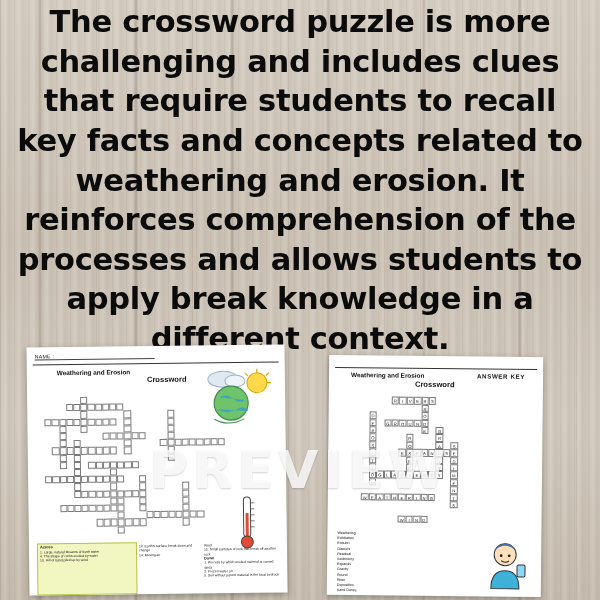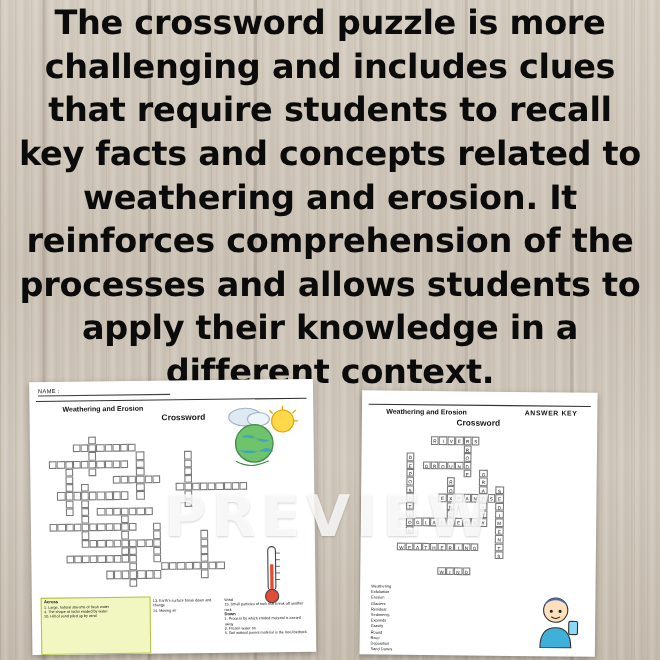--- a/index.html
+++ b/index.html
@@ -172,21 +172,21 @@
     letter-spacing: 5px;
     color: rgba(255,255,255,0.82);
     text-shadow: 0 1px 2px rgba(0,0,0,0.18);
   }
 </style>
 </head>
 <body>
 
 <div class="stage">
 
-  <div class="headline">The crossword puzzle is more challenging and includes clues that require students to recall key facts and concepts related to weathering and erosion. It reinforces comprehension of the processes and allows students to apply their knowledge in a different context.</div>
+  <div class="headline">The crossword puzzle is more challenging and includes clues that require students to recall key facts and concepts related to weathering and erosion. It reinforces comprehension of the processes and allows students to apply break knowledge in a different context.</div>
 
   <div class="sheet sheet-left">
     <div class="name-line">NAME :</div>
     <div class="name-rule"></div>
     <div class="hdr-rule" style="top:17px;"></div>
 
     <div class="sheet-title" style="top:22px; left:30px;">Weathering and Erosion</div>
     <div class="sheet-subtitle" style="top:29px; left:120px;">Crossword</div>
 
     <svg class="art" style="left:170px; top:22px;" width="80" height="58" viewBox="0 0 80 58">

